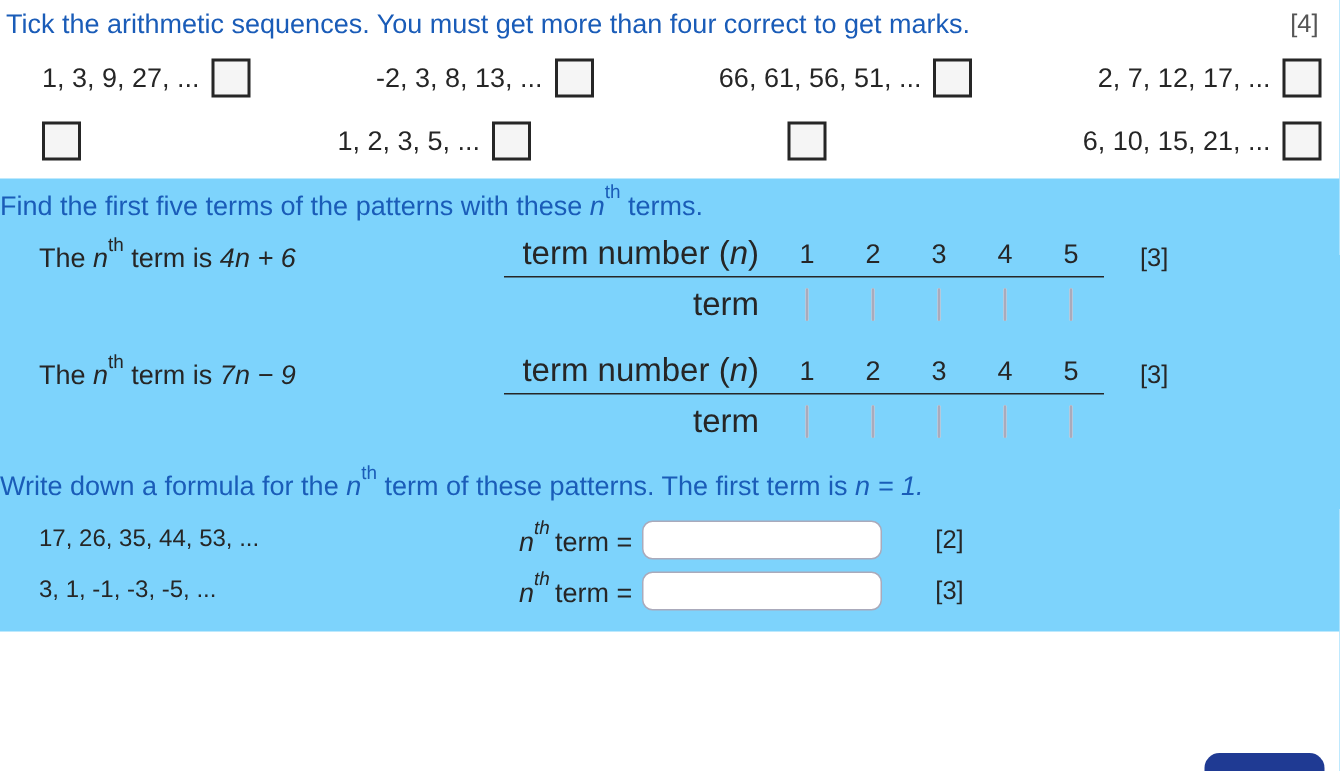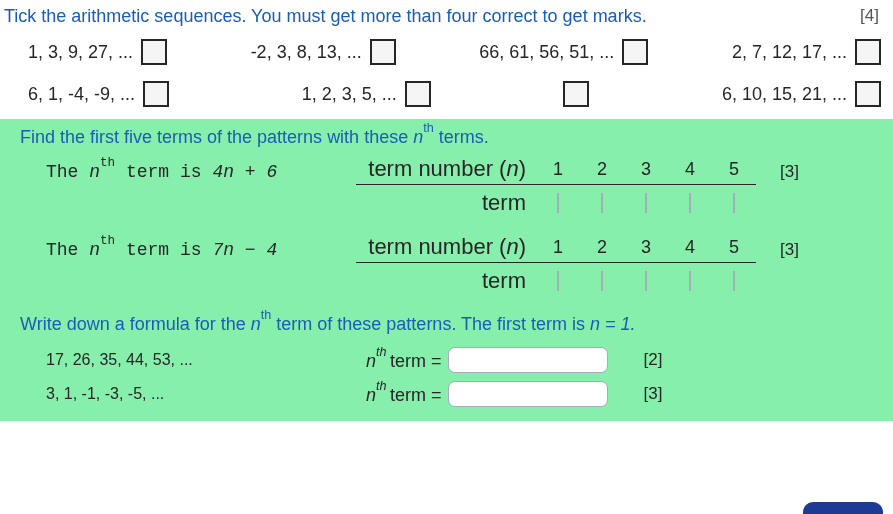--- a/index.html
+++ b/index.html
@@ -38,38 +38,37 @@
     }
     .checkbox {
       width: 26px;
       height: 26px;
       border: 2px solid #262626;
       background: #f5f5f5;
       display: inline-block;
       flex-shrink: 0;
     }
     .section {
-      background: #86efac;
-      padding: 4px 4px 10px 20px;
+      background: #7dd3fc;
+      padding: 4px 4px 10px 0;
       margin-top: 4px;
     }
     .section .instruction { padding: 2px 4px 8px 0px; }
     sup { font-size: 0.7em; position: relative; top: -0.3em; }
     .pattern-block {
       display: flex;
       align-items: flex-start;
       padding-left: 26px;
       margin-bottom: 18px;
     }
     .pattern-formula {
       width: 310px;
       color: #262626;
       font-size: 18px;
       padding-top: 4px;
-      font-family: Liberation Mono, monospace;
     }
     .terms-table { }
     .terms-header {
       display: flex;
       align-items: center;
       border-bottom: 1.5px solid #262626;
       padding-bottom: 2px;
     }
     .terms-row {
       display: flex;
@@ -150,21 +149,20 @@
         <span>66, 61, 56, 51, ...</span>
         <span class="checkbox"></span>
       </div>
     <div class="seq-item">
         <span>2, 7, 12, 17, ...</span>
         <span class="checkbox"></span>
       </div>
   </div>
   <div class="row-seq">
     <div class="seq-item">
-        <span>6, 1, -4, -9, ...</span>
         <span class="checkbox"></span>
       </div>
     <div class="seq-item">
         <span>1, 2, 3, 5, ...</span>
         <span class="checkbox"></span>
       </div>
     <div class="seq-item">
         <span class="checkbox"></span>
       </div>
     <div class="seq-item">
@@ -199,21 +197,21 @@
         <div class="num-col"><span class="term-input"></span></div>
         <div class="num-col"><span class="term-input"></span></div>
         <div class="num-col"><span class="term-input"></span></div>
       </div>
     </div>
     <div class="row-marks">[3]</div>
   </div>
 
   <div class="pattern-block">
     <div class="pattern-formula">
-      <span>The </span><span class="italic">n</span><sup>th</sup><span> term is </span><span class="italic">7n − 4</span>
+      <span>The </span><span class="italic">n</span><sup>th</sup><span> term is </span><span class="italic">7n − 9</span>
     </div>
     <div class="terms-table">
       <div class="terms-header">
         <div class="th-label">term number (<span class="italic">n</span>)</div>
         <div class="num-col">1</div>
         <div class="num-col">2</div>
         <div class="num-col">3</div>
         <div class="num-col">4</div>
         <div class="num-col">5</div>
       </div>

